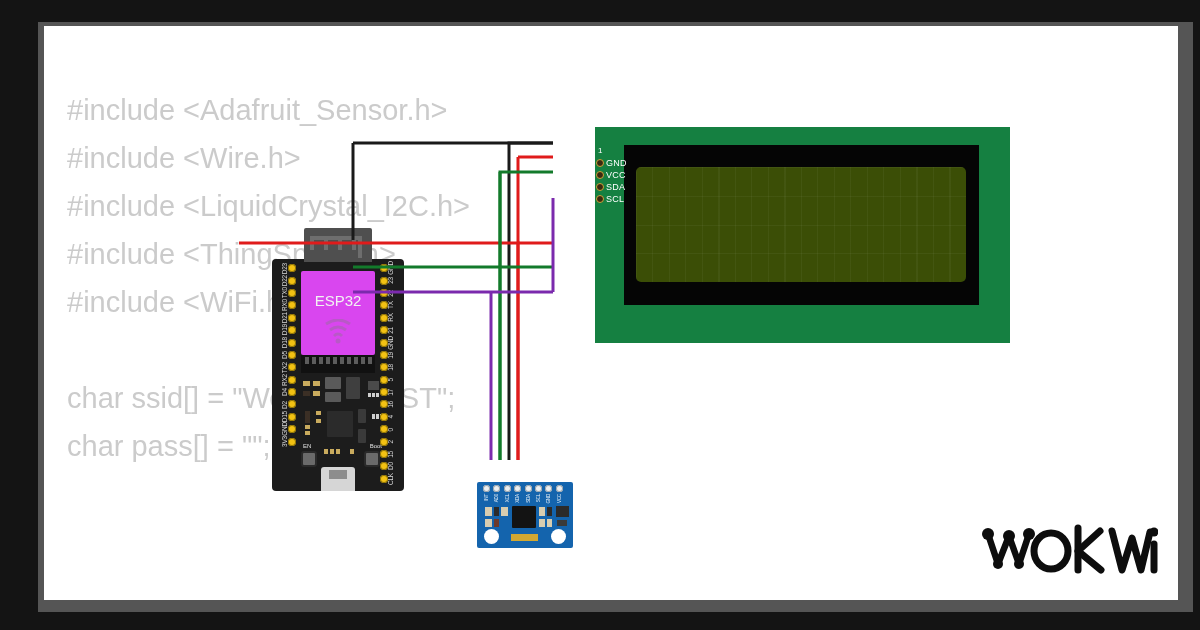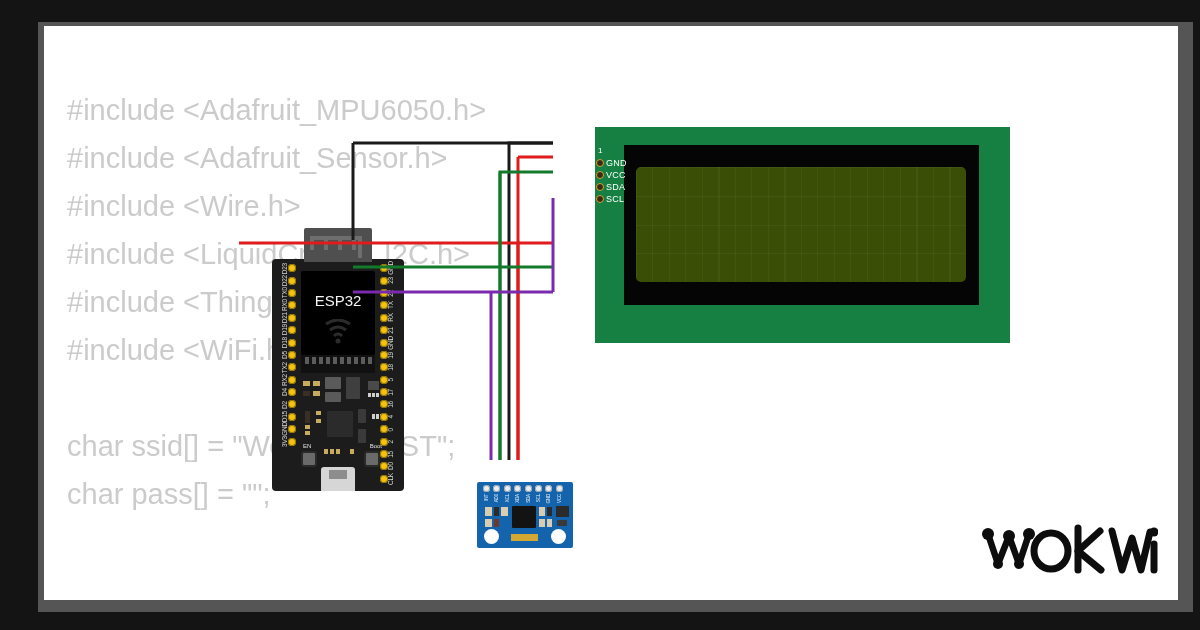--- a/index.html
+++ b/index.html
@@ -188,21 +188,21 @@
     background: #6e6e6e;
     height: 4px;
     top: 8px;
   }
   #esp32-module {
     position: absolute;
     left: 29px;
     top: 12px;
     width: 74px;
     height: 84px;
-    background: #000000;
+    background: #d946ef;
     border-radius: 2px;
   }
   #esp32-label {
     position: absolute;
     width: 100%;
     top: 21px;
     text-align: center;
     color: #f2f2f2;
     font-size: 15px;
     font-family: "Liberation Sans", sans-serif;
@@ -384,21 +384,20 @@
 </head>
 <body>
 
 <div id="screen">
 
   <div id="canvas-frame"></div>
 
   <div id="canvas">
 
     <div id="code-layer">
-      <div class="code-line">#include &lt;Adafruit_MPU6050.h&gt;</div>
       <div class="code-line">#include &lt;Adafruit_Sensor.h&gt;</div>
       <div class="code-line">#include &lt;Wire.h&gt;</div>
       <div class="code-line">#include &lt;LiquidCrystal_I2C.h&gt;</div>
       <div class="code-line">#include &lt;ThingSpeak.h&gt;</div>
       <div class="code-line">#include &lt;WiFi.h&gt;</div>
       <div class="code-line blank"></div>
       <div class="code-line">char ssid[] = "Wokwi-GUEST";</div>
       <div class="code-line">char pass[] = "";</div>
       <div class="code-line blank"></div>
       <div class="code-line blank"></div>

